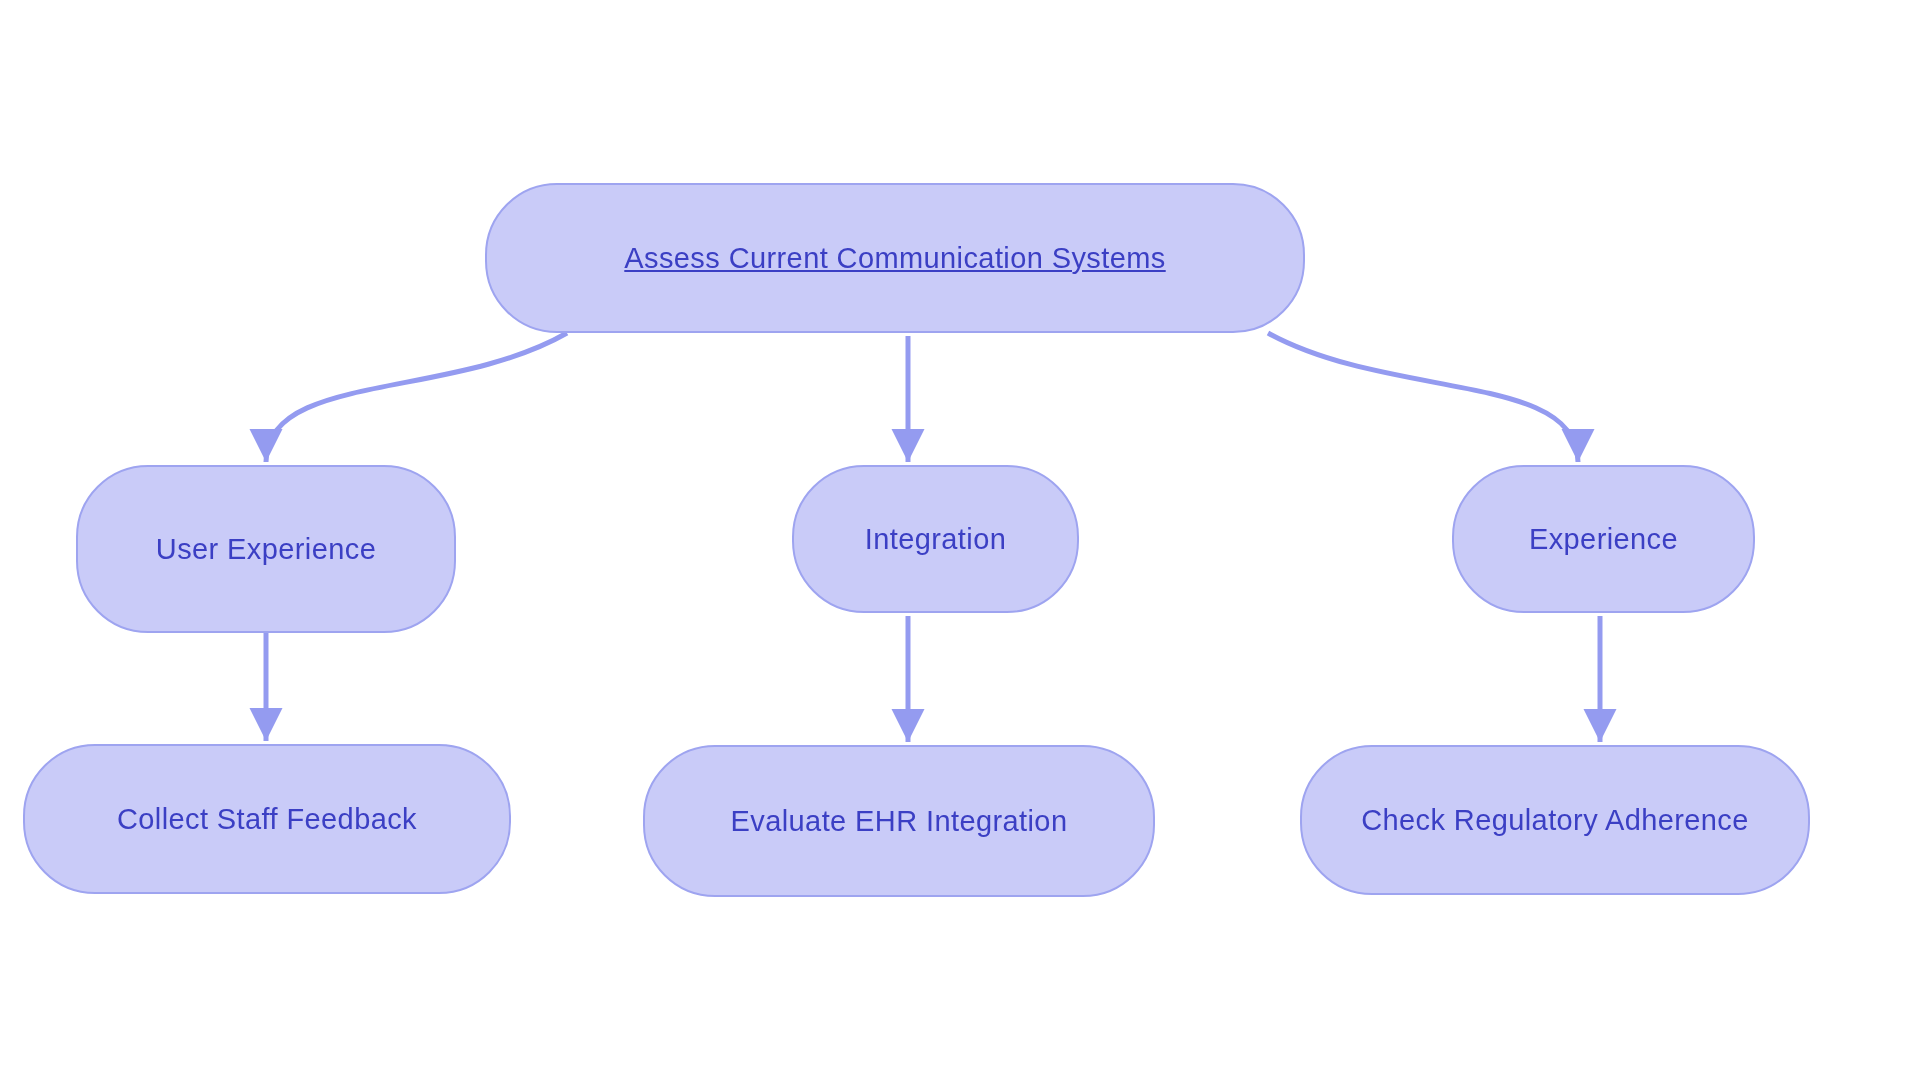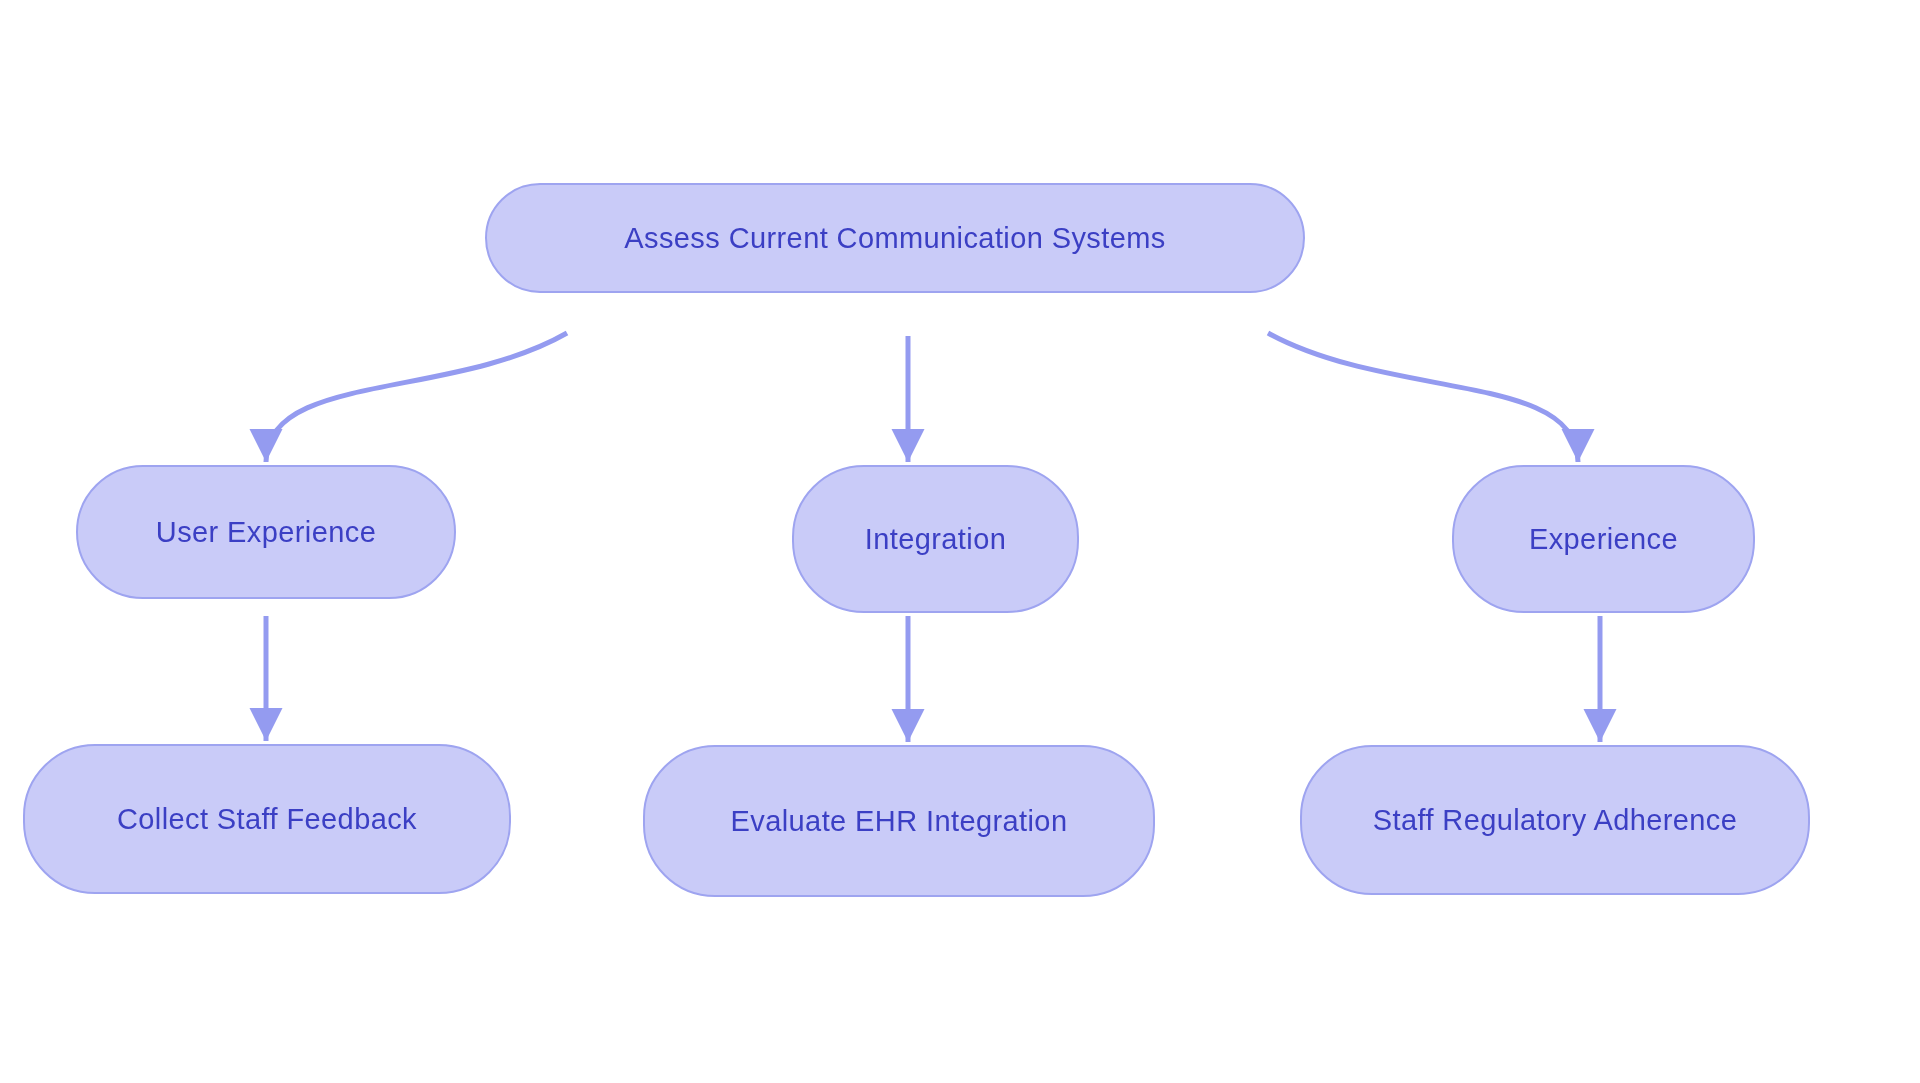--- a/index.html
+++ b/index.html
@@ -32,22 +32,22 @@
     background: #c9cbf8;
     border: 2px solid #9ea4f0;
     border-radius: 72px;
     color: #3b3fc4;
     font-size: 29px;
     font-weight: 500;
     letter-spacing: 0.4px;
     white-space: nowrap;
     text-align: center;
   }
-  #node-assess   { left: 485px;  top: 183px; width: 820px; height: 110px; }
-  #node-ux       { left: 76px;   top: 465px; width: 380px; height: 134px; }
+  #node-assess   { left: 485px;  top: 183px; width: 820px; height: 150px; text-decoration: underline; }
+  #node-ux       { left: 76px;   top: 465px; width: 380px; height: 168px; }
   #node-int      { left: 792px;  top: 465px; width: 287px; height: 148px; }
   #node-comp     { left: 1452px; top: 465px; width: 303px; height: 148px; }
   #node-collect  { left: 23px;   top: 744px; width: 488px; height: 150px; }
   #node-evaluate { left: 643px;  top: 745px; width: 512px; height: 152px; }
   #node-check    { left: 1300px; top: 745px; width: 510px; height: 150px; }
 </style>
 </head>
 <body>
 
 <div class="canvas">
@@ -85,16 +85,16 @@
 
   <div class="node" id="node-collect">
     <span>Collect Staff Feedback</span>
   </div>
 
   <div class="node" id="node-evaluate">
     <span>Evaluate EHR Integration</span>
   </div>
 
   <div class="node" id="node-check">
-    <span>Staff Regulatory Adherence</span>
+    <span>Check Regulatory Adherence</span>
   </div>
 
 </div>
 
 </body></html>

